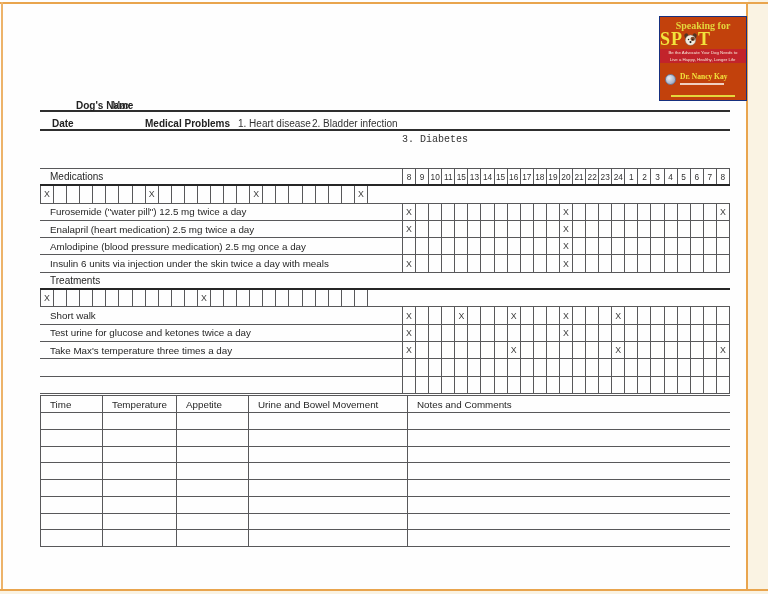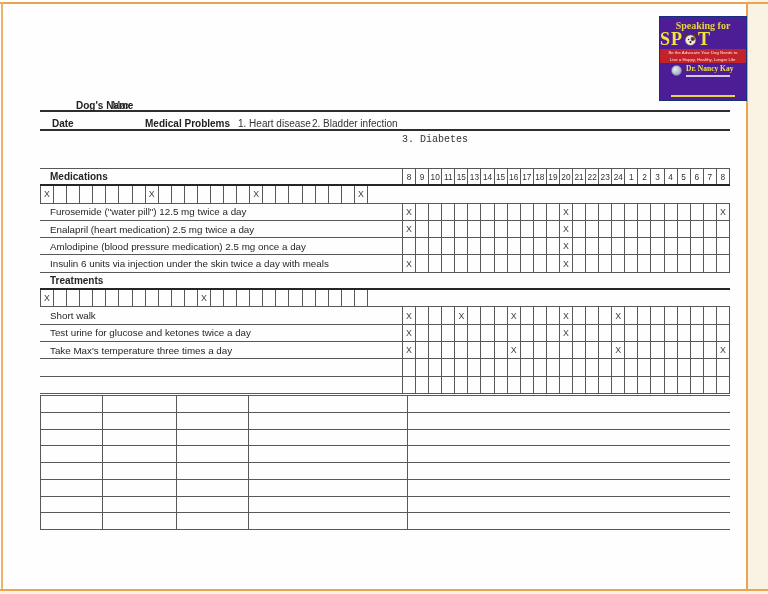--- a/index.html
+++ b/index.html
@@ -11,45 +11,45 @@
   .strip-right { position:absolute; top:0; right:0; width:20px; height:594px; background:#faf3e3; }
   .strip-bottom { position:absolute; left:0; bottom:0; width:768px; height:3px; background:#faf3e3; }
   .frame-top { position:absolute; top:2px; left:0; width:768px; height:2px; background:#e9a54e; }
   .frame-left { position:absolute; top:2px; left:1px; width:2px; height:589px; background:#edb36a; }
   .frame-right { position:absolute; top:2px; left:746px; width:2px; height:589px; background:#e9a54e; }
   .frame-bottom { position:absolute; top:589px; left:0; width:768px; height:2px; background:#e9a54e; }
 
   .title { position:absolute; left:40px; top:38px; font-size:15px; font-weight:bold; color:#1c1c1c; letter-spacing:-0.2px; }
 
   
-  .logo { position:absolute; left:659px; top:16px; width:88px; height:85px; background:#4c1d95; border:1px solid #16307f; display:flex; flex-direction:column; }
+  .logo { position:absolute; left:659px; top:16px; width:88px; height:85px; background:#c2410c; border:1px solid #16307f; display:flex; flex-direction:column; }
   .logo-l1 { margin-top:3px; text-align:center; color:#e4d73c; font-family:"Liberation Serif", serif; font-weight:bold; font-size:10px; line-height:11px; }
   .logo-l2 { text-align:center; color:#f2e33c; font-family:"Liberation Serif", serif; font-weight:bold; font-size:18px; line-height:16px; letter-spacing:1px; display:flex; align-items:center; }
   .dogface { width:13px; height:13px; margin:0 1px; }
   .logo-band { margin-top:2px; background:#c2232b; height:14px; display:flex; flex-direction:column; align-items:center; justify-content:center; overflow:hidden; }
   .band-line { color:#f5e9d8; font-size:6px; line-height:7px; white-space:nowrap; transform:scale(0.72); transform-origin:center; }
-  .logo-bottom { flex:1; display:flex; align-items:flex-start; padding:2px 5px 0 11px; gap:4px; }
+  .logo-bottom { flex:1; display:flex; align-items:center; padding:2px 5px 0 5px; gap:4px; }
   .badge { width:11px; height:11px; border-radius:50%; background:radial-gradient(circle at 35% 35%, #e6ebf3, #8b98b4); border:1px solid #6c7a99; flex:none; }
   .author-box { display:flex; flex-direction:column; }
   .author { color:#f2e33c; font-family:"Liberation Serif", serif; font-weight:bold; font-size:7.5px; line-height:8px; }
   .author-sub { margin-top:2px; width:44px; height:2px; background:rgba(255,255,255,0.75); }
   .logo-foot { margin:2px auto 3px auto; width:64px; height:2px; background:#e4d73c; }
 
   
   .info1 { position:absolute; left:40px; top:99px; width:690px; height:13px; border-bottom:2px solid #2e2e2e; }
   .info2 { position:absolute; left:40px; top:114px; width:690px; height:17px; border-bottom:2px solid #2e2e2e; }
   .ilabel { position:absolute; font-size:10px; font-weight:bold; color:#222; }
   .ival { position:absolute; font-size:10px; color:#333; }
 
   
   .sched { position:absolute; left:40px; top:168px; width:690px; border-top:1px solid #58585a; }
   .srow { display:flex; height:17.3px; border-bottom:1px solid #58585a; }
   .srow.section { border-bottom:2px solid #252525; }
   .slabel { width:362px; font-size:9.8px; color:#262626; padding-left:10px; display:flex; align-items:center; white-space:nowrap; overflow:hidden; }
-  .slabel.bold { font-weight:bold; font-size:10px; }
+  .slabel.bold { font-weight:normal; font-size:10px; }
   .sgrid { width:328px; display:flex; }
   .scell { flex:1; border-left:1px solid #58585a; display:flex; align-items:center; justify-content:center; overflow:hidden; }
   .scell:last-child { border-right:1px solid #58585a; }
   .scell.hour { font-size:8.3px; color:#303030; }
   .scell.mark { font-size:8.8px; color:#3c3c3c; }
   .sgrid.noborder { border:none; }
 
   
   .logt { position:absolute; left:40px; top:395px; width:690px; border-top:1px solid #58585a; border-left:1px solid #58585a; }
   .lrow { display:flex; height:16.75px; border-bottom:1px solid #58585a; }
@@ -472,20 +472,27 @@
           <div class="scell mark"></div>
           <div class="scell mark"></div>
           <div class="scell mark"></div>
           <div class="scell mark"></div>
           <div class="scell mark"></div>
         </div>
       </div>
     </div>
 
   <div class="logt" id="log-table">
+      <div class="lrow lheader">
+        <div class="lcell c0">Time</div>
+        <div class="lcell c1">Temperature</div>
+        <div class="lcell c2">Appetite</div>
+        <div class="lcell c3">Urine and Bowel Movement</div>
+        <div class="lcell c4">Notes and Comments</div>
+      </div>
       <div class="lrow">
         <div class="lcell c0"></div>
         <div class="lcell c1"></div>
         <div class="lcell c2"></div>
         <div class="lcell c3"></div>
         <div class="lcell c4"></div>
       </div>
       <div class="lrow">
         <div class="lcell c0"></div>
         <div class="lcell c1"></div>

